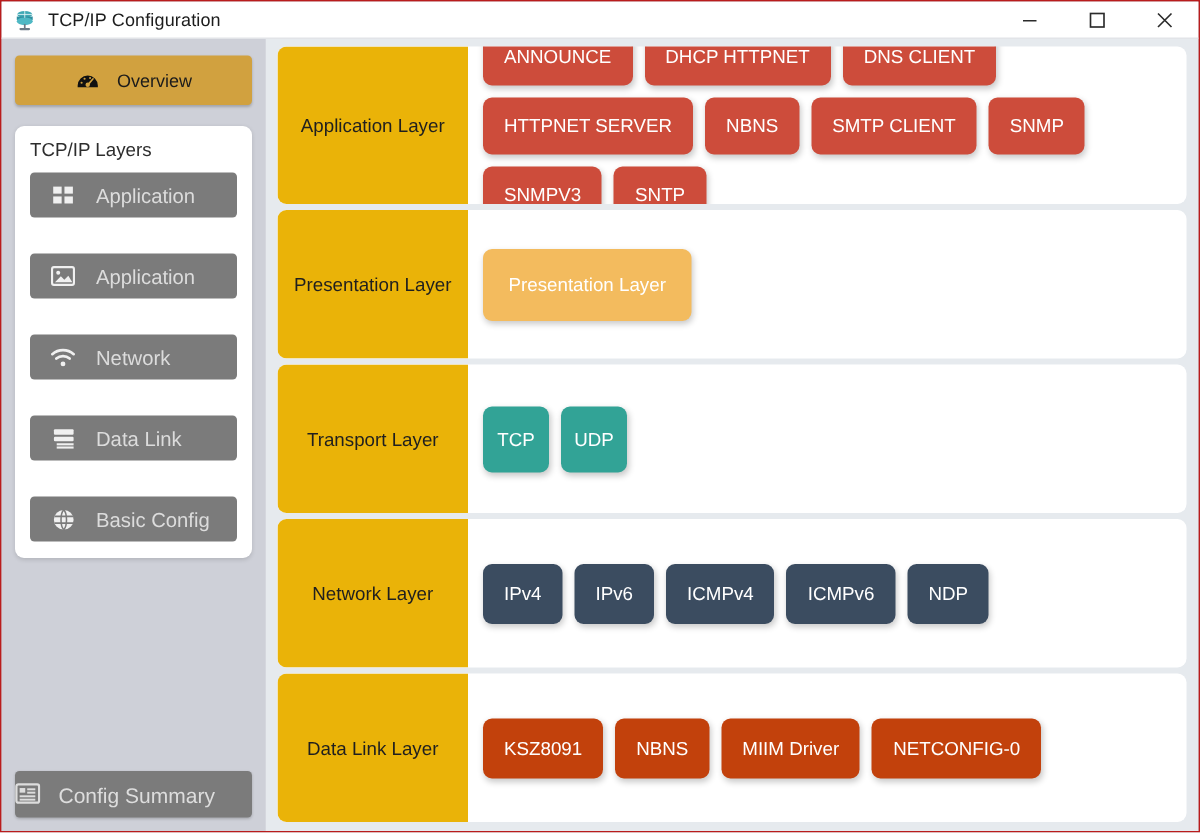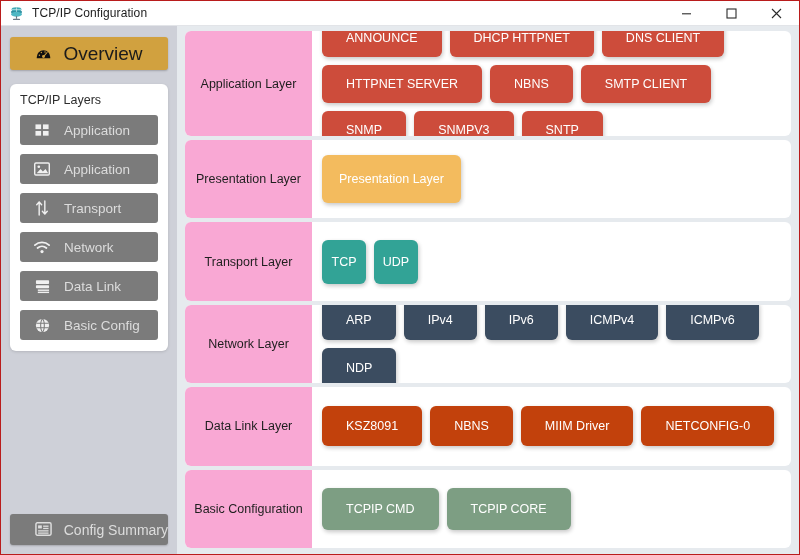--- a/index.html
+++ b/index.html
@@ -88,21 +88,21 @@
     background: #d1a13f;
     border-radius: 3px;
     display: flex;
     align-items: center;
     justify-content: center;
     gap: 11px;
     box-shadow: 0 1px 2px rgba(0,0,0,0.22);
     flex: 0 0 auto;
   }
   .overview-btn .lbl {
-    font-size: 19px;
+    font-size: 12px;
     color: #1b1b1b;
   }
   .gauge-icon { width: 17px; height: 17px; display: block; }
 
   .layers-card {
     margin-top: 14px;
     background: #ffffff;
     border-radius: 6px;
     padding: 9px 10px 11px 10px;
     box-sizing: border-box;
@@ -116,21 +116,21 @@
     margin-bottom: 8px;
   }
   .layer-btn {
     height: 30px;
     background: #7b7b7b;
     border-radius: 3px;
     display: flex;
     align-items: center;
     padding-left: 14px;
     box-sizing: border-box;
-    margin-bottom: 9px;
+    margin-bottom: 24px;
     gap: 14px;
   }
   .layer-btn:last-child { margin-bottom: 0; }
   .layer-btn .lbl {
     font-size: 13.5px;
     color: #dcdcdc;
   }
   .layer-btn .ico {
     width: 16px; height: 16px;
     flex: 0 0 auto;
@@ -141,21 +141,21 @@
   .summary-btn {
     position: absolute;
     left: 9px;
     right: 9px;
     bottom: 9px;
     height: 31px;
     background: #7b7b7b;
     border-radius: 3px;
     display: flex;
     align-items: center;
-    justify-content: flex-end;
+    justify-content: flex-start;
     gap: 12px;
     box-shadow: 0 1px 2px rgba(0,0,0,0.2);
   }
   .summary-btn .lbl {
     font-size: 14px;
     color: #dddddd;
   }
 
   
   .content {
@@ -175,21 +175,21 @@
     border-radius: 6px;
     overflow: hidden;
     min-height: 0;
   }
   .row-app   { flex: 0 0 105px; }
   .row-other { flex: 1 1 0; }
 
   .row-label {
     width: 127px;
     min-width: 127px;
-    background: #f9a8d4;
+    background: #eab308;
     display: flex;
     align-items: center;
     justify-content: center;
     font-size: 12.5px;
     color: #1f1f1f;
     text-align: center;
     padding: 0 4px;
     box-sizing: border-box;
   }
   .row-chips {
@@ -202,21 +202,21 @@
     padding: 8px 10px;
     box-sizing: border-box;
     min-width: 0;
   }
   .chip {
     height: 38px;
     border-radius: 6px;
     display: flex;
     align-items: center;
     justify-content: center;
-    padding: 0 24px;
+    padding: 0 14px;
     box-sizing: border-box;
     font-size: 12.5px;
     color: #ffffff;
     white-space: nowrap;
     box-shadow: 1px 2px 4px rgba(0,0,0,0.22);
   }
   .chip-app   { background: #cd4c3b; }
   .chip-pres  { background: #f3bb5e; height: 48px; padding: 0 17px; }
   .chip-tran  { background: #32a396; width: 44px; height: 44px; padding: 12px; }
   .chip-net   { background: #3b4c60; height: 40px; }
@@ -292,29 +292,20 @@
           <span class="ico">
             <svg width="16" height="14" viewBox="0 0 18 15">
               <rect x="0.8" y="0.8" width="16.4" height="13.4" rx="1.4" fill="none" stroke="#f0f0f0" stroke-width="1.6"></rect>
               <circle cx="5.4" cy="5" r="1.5" fill="#f0f0f0"></circle>
               <path d="M3 12.2 7.4 7.6l2.6 2.7 3-2.9 3 4.8Z" fill="#f0f0f0"></path>
             </svg>
           </span>
           <span class="lbl">Application</span>
         </div>
 
-        <div class="layer-btn">
-          <span class="ico">
-            <svg width="14" height="16" viewBox="0 0 14 17">
-              <path d="M4 16V2M4 2 1.4 5M4 2l2.6 3" stroke="#f0f0f0" stroke-width="1.5" fill="none" stroke-linecap="round"></path>
-              <path d="M10 1v14M10 15l2.6-3M10 15l-2.6-3" stroke="#f0f0f0" stroke-width="1.5" fill="none" stroke-linecap="round"></path>
-            </svg>
-          </span>
-          <span class="lbl">Transport</span>
-        </div>
 
         <div class="layer-btn">
           <span class="ico">
             <svg width="17" height="13" viewBox="0 0 18 14">
               <path d="M1 4.3A12 12 0 0 1 17 4.3" stroke="#f0f0f0" stroke-width="2" fill="none" stroke-linecap="round"></path>
               <path d="M4 7.6a7.6 7.6 0 0 1 10 0" stroke="#f0f0f0" stroke-width="2" fill="none" stroke-linecap="round"></path>
               <circle cx="9" cy="11.6" r="1.8" fill="#f0f0f0"></circle>
             </svg>
           </span>
           <span class="lbl">Network</span>
@@ -387,42 +378,34 @@
         <div class="row-label">Transport Layer</div>
         <div class="row-chips">
             <div class="chip chip-tran">TCP</div>
             <div class="chip chip-tran">UDP</div>
           </div>
       </div>
 
       <div class="layer-row row-other">
         <div class="row-label">Network Layer</div>
         <div class="row-chips">
-            <div class="chip chip-net">ARP</div>
             <div class="chip chip-net">IPv4</div>
             <div class="chip chip-net">IPv6</div>
             <div class="chip chip-net">ICMPv4</div>
             <div class="chip chip-net">ICMPv6</div>
             <div class="chip chip-net">NDP</div>
           </div>
       </div>
 
       <div class="layer-row row-other">
         <div class="row-label">Data Link Layer</div>
         <div class="row-chips">
             <div class="chip chip-link">KSZ8091</div>
             <div class="chip chip-link">NBNS</div>
             <div class="chip chip-link">MIIM Driver</div>
             <div class="chip chip-link">NETCONFIG-0</div>
           </div>
       </div>
 
-      <div class="layer-row row-other">
-        <div class="row-label">Basic Configuration</div>
-        <div class="row-chips">
-            <div class="chip chip-basic">TCPIP CMD</div>
-            <div class="chip chip-basic">TCPIP CORE</div>
-          </div>
-      </div>
 
     </div>
   </div>
 </div>
 
 </body></html>

